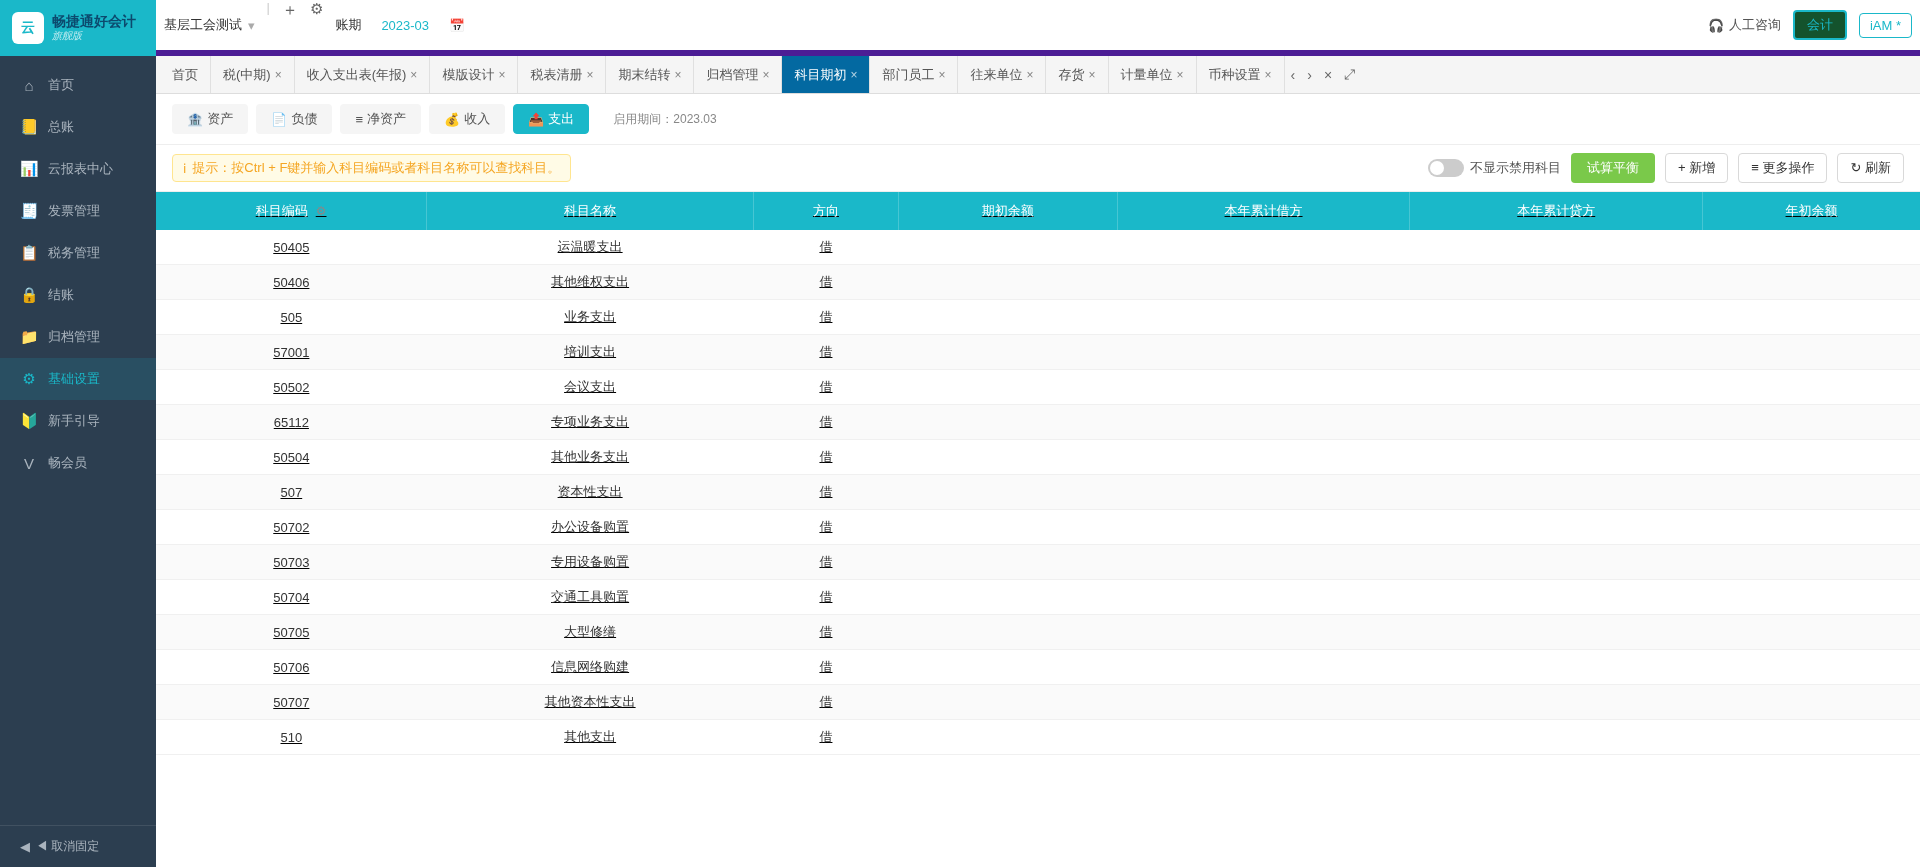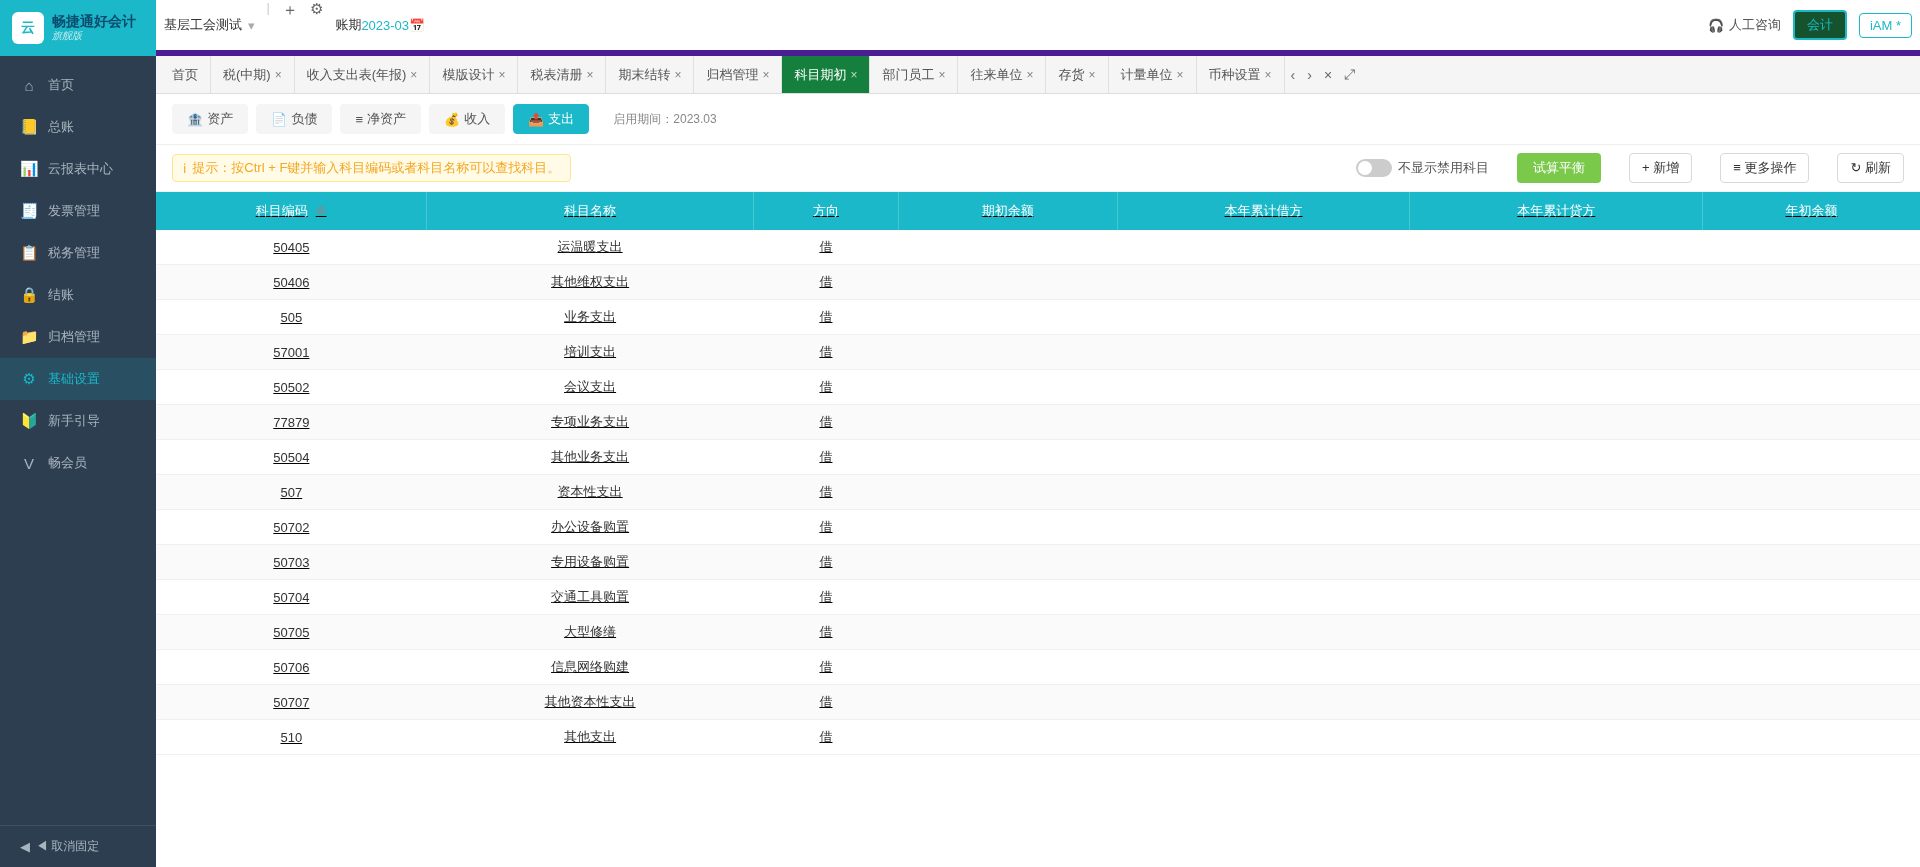--- a/index.html
+++ b/index.html
@@ -64,21 +64,21 @@
       border-bottom: 6px solid #4c1d95;
       flex-shrink: 0;
     }
     .topbar-project {
       display: flex; align-items: center; gap: 6px;
       font-size: 13px; color: #333; cursor: pointer;
     }
     .topbar-sep { color: #ccc; }
     .topbar-add { color: #666; cursor: pointer; font-size: 16px; }
     .topbar-settings { color: #666; cursor: pointer; font-size: 15px; }
-    .topbar-period { display: flex; align-items: center; gap: 0; color: #333; font-size: 13px; }
+    .topbar-period { display: flex; align-items: center; gap: 20px; color: #333; font-size: 13px; }
     .topbar-period-icon { color: #1ab8c9; }
     .topbar-right { margin-left: auto; display: flex; align-items: center; gap: 12px; }
     .topbar-service { display: flex; align-items: center; gap: 4px; color: #555; cursor: pointer; font-size: 13px; }
     .topbar-user-btn {
       border: 2px solid #1ab8c9;
       color: #1ab8c9;
       background: #14532d;
       padding: 4px 12px;
       border-radius: 4px;
       cursor: pointer;
@@ -109,21 +109,21 @@
       display: flex; align-items: center; gap: 4px;
       padding: 0 12px;
       height: 38px;
       cursor: pointer;
       white-space: nowrap;
       color: #555;
       border-right: 1px solid #e0e0e0;
       font-size: 12px;
       flex-shrink: 0;
     }
-    .tab-item.active { background: #15803d; color: #fff; }
+    .tab-item.active { background: #0369a1; color: #fff; }
     .tab-close { color: inherit; opacity: 0.7; font-size: 12px; cursor: pointer; }
     .tab-nav-btn { padding: 0 6px; cursor: pointer; color: #666; font-size: 14px; }
     .tab-close-all { padding: 0 6px; cursor: pointer; color: #666; font-size: 14px; }
     .tab-expand { padding: 0 6px; cursor: pointer; color: #666; font-size: 14px; }
 
     
     .page-content { flex: 1; overflow: hidden; display: flex; flex-direction: column; background: #fff; }
 
     
     .category-bar {
@@ -155,21 +155,21 @@
       flex-shrink: 0;
     }
     .toolbar-hint {
       display: flex; align-items: center; gap: 6px;
       color: #f5a623; font-size: 12px;
       background: #fffbe6;
       padding: 4px 10px;
       border-radius: 4px;
       border: 1px solid #ffe58f;
     }
-    .toolbar-right { margin-left: auto; display: flex; align-items: center; gap: 28px; }
+    .toolbar-right { margin-left: auto; display: flex; align-items: center; gap: 10px; }
     .toggle-container { display: flex; align-items: center; gap: 6px; color: #555; font-size: 12px; }
     .toggle {
       width: 36px; height: 18px;
       background: #ccc;
       border-radius: 9px;
       position: relative;
       cursor: pointer;
     }
     .toggle::after {
       content: '';
@@ -474,21 +474,21 @@
             <tr>
     <td>    50502</td>
     <td>会议支出</td>
     <td>借</td>
     <td></td>
     <td></td>
     <td></td>
     <td></td>
   </tr>
             <tr>
-    <td>    77879</td>
+    <td>    65112</td>
     <td>专项业务支出</td>
     <td>借</td>
     <td></td>
     <td></td>
     <td></td>
     <td></td>
   </tr>
             <tr>
     <td>    50504</td>
     <td>其他业务支出</td>

